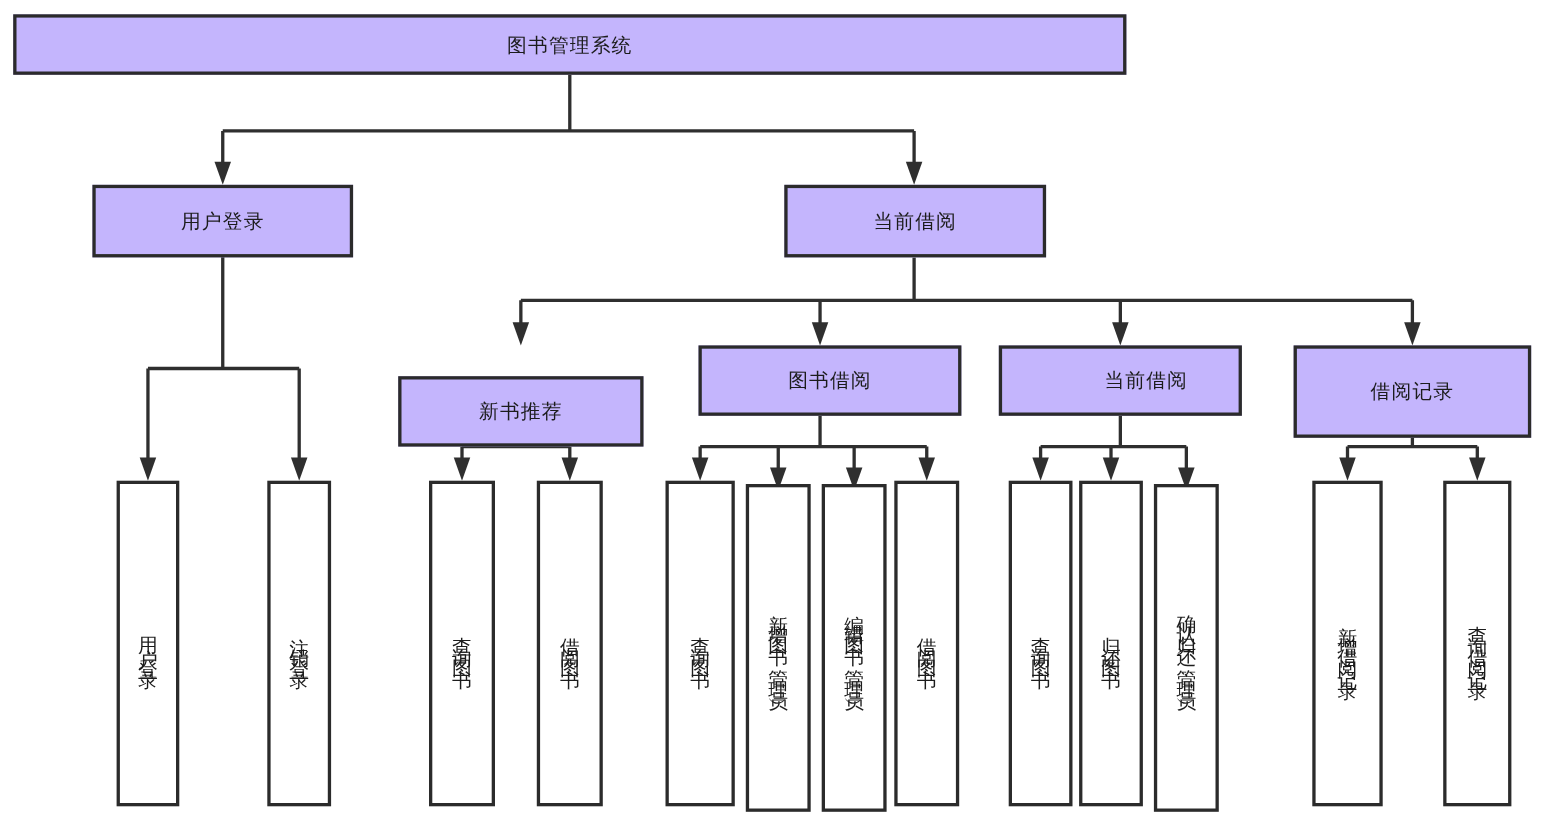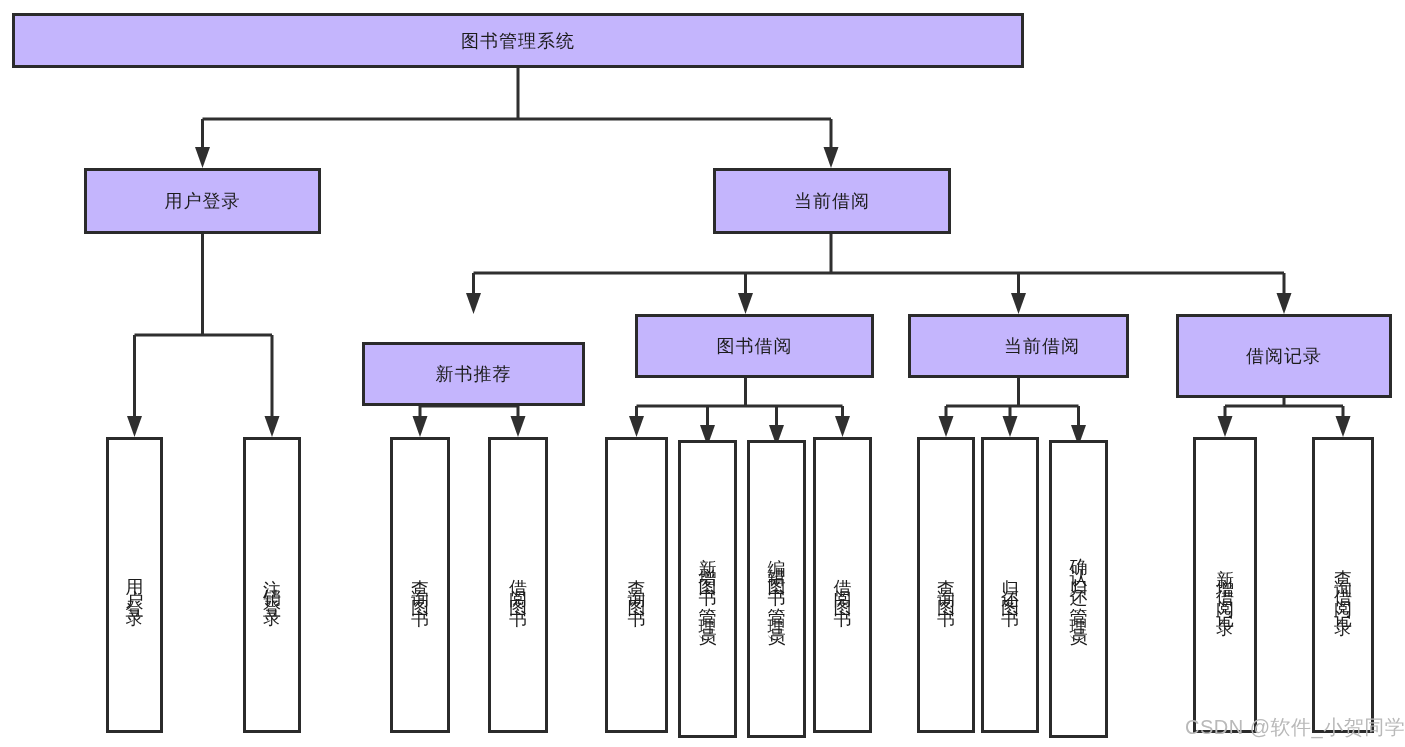--- a/index.html
+++ b/index.html
@@ -165,15 +165,14 @@
     <span class="vtext">确认归还（管理员）</span>
   </div>
 
   <div class="vbox" style="left:1193px;top:437px;width:64px;height:296px;">
     <span class="vtext">新增借阅记录</span>
   </div>
   <div class="vbox" style="left:1312px;top:437px;width:62px;height:296px;">
     <span class="vtext">查询借阅记录</span>
   </div>
 
-  <div class="watermark">CSDN @软件_小贺同学</div>
 
 </div>
 
 </body></html>

